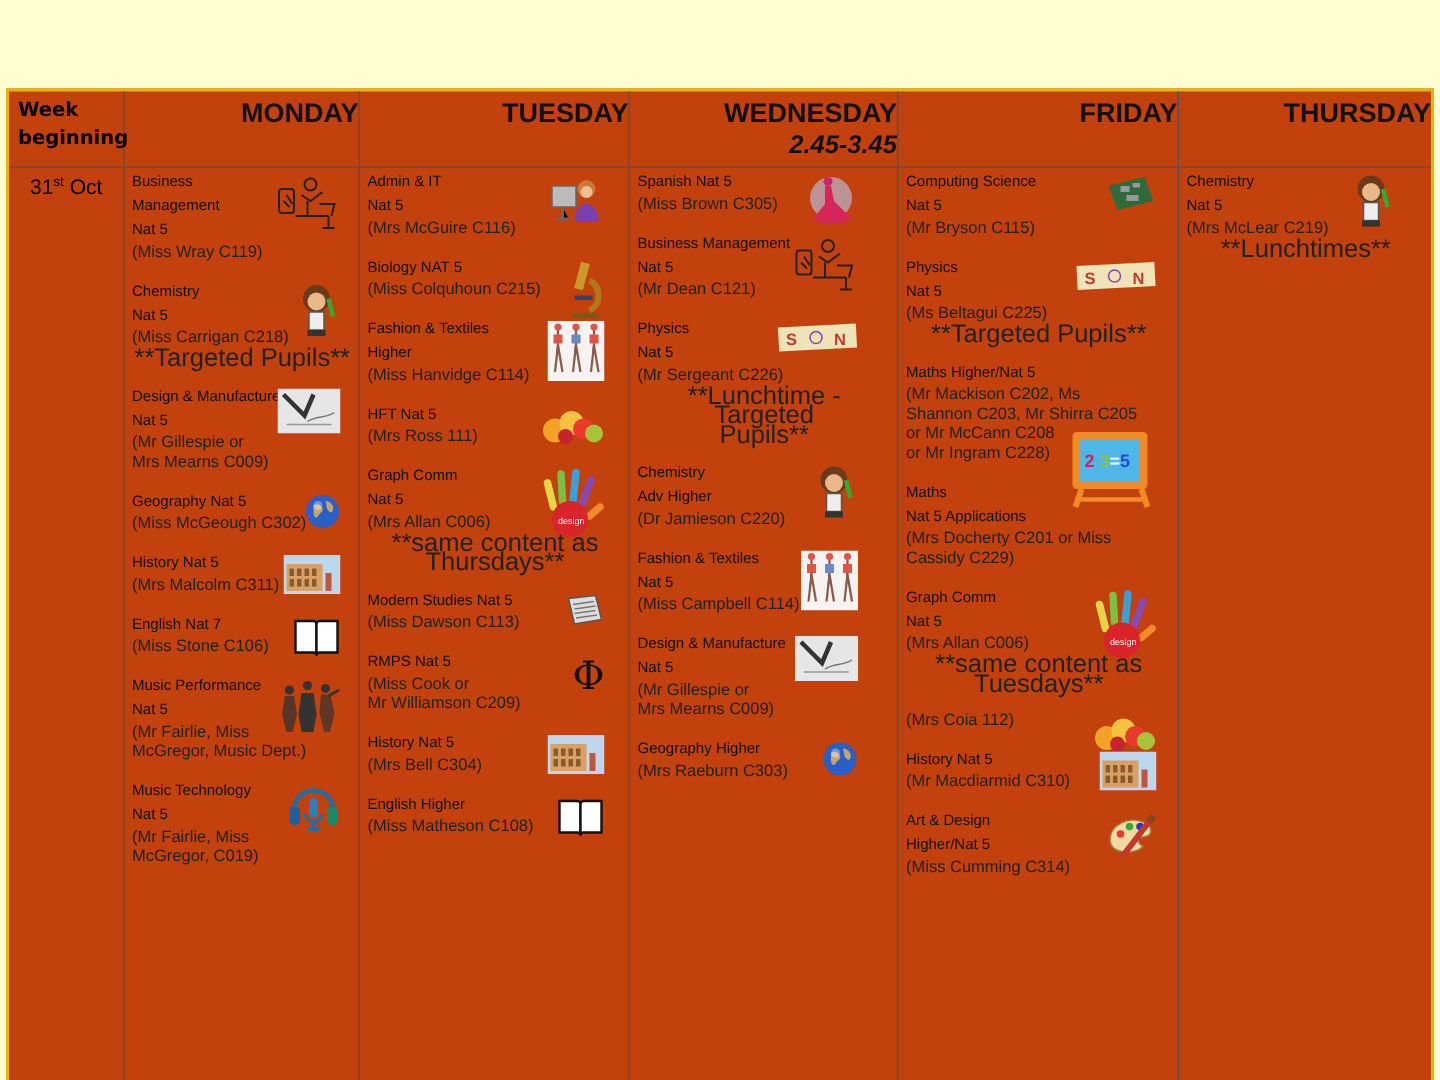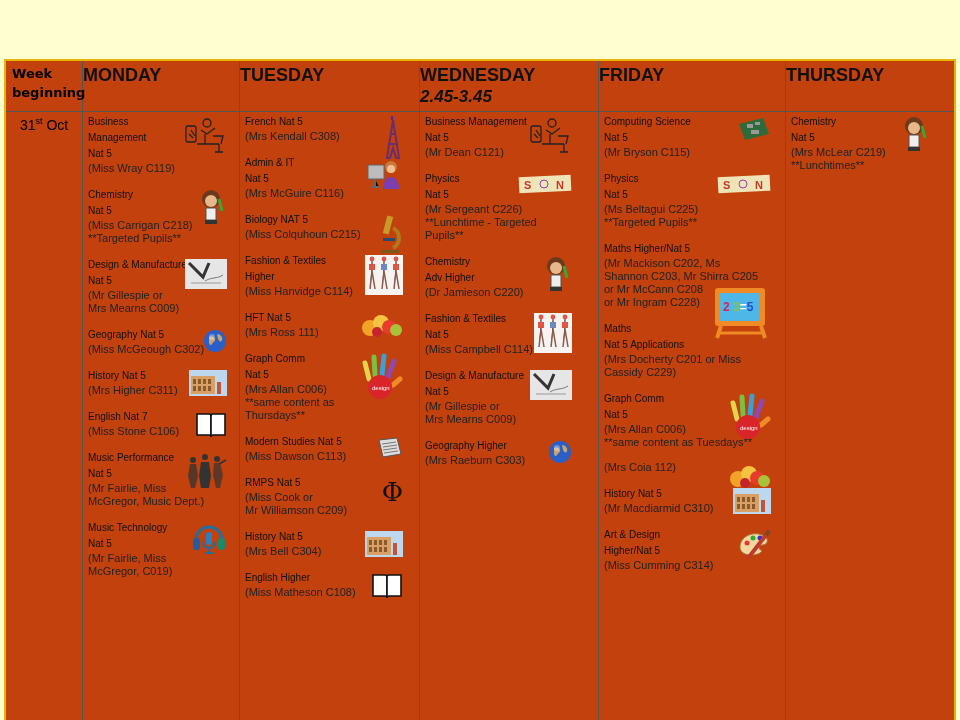--- a/index.html
+++ b/index.html
@@ -23,30 +23,30 @@
     height: 100%;
   }
   .cell { border-right: 1px solid #555; border-bottom: 1px solid #555; position: relative; box-sizing: border-box; }
   .cell:nth-child(6n) { border-right: none; }
   .row2 { border-bottom: none; }
   .hdr-week {
     font-family: "DejaVu Sans", sans-serif; font-weight: bold; font-size: 13px;
     line-height: 19px; padding: 3px 0 0 6px;
   }
   .hdr-day {
-    text-align: left; font-weight: bold; font-size: 18px; padding-top: 4px; color: #111;
+    text-align: right; font-weight: bold; font-size: 18px; padding-top: 4px; color: #111;
   }
   .hdr-sub { display:block; font-style: italic; font-size: 17px; padding-top: 1px; }
   .week-date { font-weight: normal; font-size: 14px; padding: 4px 0 0 14px; }
   .week-date sup { font-size: 9px; }
   .col { padding: 2px 4px 0 5px; }
   .entry { position: relative; margin-bottom: 12px; }
   .entry .title { font-size: 10px; line-height: 16px; color: #111; white-space: pre-line; }
   .entry .teacher { font-size: 11px; line-height: 13px; color: #222; white-space: pre-line; }
-  .entry .note { font-size: 11px; line-height: 13px; color: #222; white-space: pre-line; }
+  .entry .note { font-size: 17px; line-height: 13px; color: #222; white-space: pre-line; text-align: center; }
   .icon {
     position: absolute; display: flex; align-items: center; justify-content: center;
   }
   .glyph { font-family: "DejaVu Serif", serif; color: #111; }
 </style>
 </head>
 <body>
 
 <div class="sheet">
   <div class="grid">
@@ -111,21 +111,21 @@
             <svg width="24" height="24">
               <circle cx="12" cy="12" r="11" fill="#2a5fc7"></circle>
               <path d="M6 8c3-2 5 0 6 2s-2 3-3 5-3 1-3-2z" fill="#c9a36a"></path>
               <path d="M14 5c3 0 6 3 5 6s-3 1-4-1z" fill="#c9a36a"></path>
               <circle cx="9" cy="8" r="3" fill="#ffffff" opacity=".35"></circle>
             </svg>
           </span>
         </div>
         <div class="entry">
           <div class="title">History Nat 5</div>
-          <div class="teacher">(Mrs Higher C311)</div>
+          <div class="teacher">(Mrs Malcolm C311)</div>
           <span class="icon" style="right: 8px; top: 2px;">
             <svg width="38" height="26">
               <rect width="38" height="26" fill="#bcd7ee"></rect>
               <rect x="2" y="6" width="24" height="18" fill="#d9a066"></rect>
               <g fill="#8a5a2b">
                 <rect x="4" y="9" width="3" height="5"></rect>
                 <rect x="9" y="9" width="3" height="5"></rect>
                 <rect x="14" y="9" width="3" height="5"></rect>
                 <rect x="19" y="9" width="3" height="5"></rect>
                 <rect x="4" y="16" width="3" height="5"></rect>
@@ -175,32 +175,20 @@
               <rect x="2" y="16" width="7" height="12" rx="3" fill="#1f5fa0"></rect>
               <rect x="27" y="16" width="7" height="12" rx="3" fill="#1a8a6a"></rect>
               <rect x="15" y="10" width="6" height="13" rx="3" fill="#2b7fc0"></rect>
               <path d="M12 20a6 6 0 0 0 12 0M18 26v5M14 31h8" stroke="#1f6fa3" stroke-width="2" fill="none"></path>
             </svg>
           </span>
         </div>
       </div>
     <div class="cell row2 col" id="col-tuesday">
         <div class="entry">
-          <div class="title">French Nat 5</div>
-          <div class="teacher">(Mrs Kendall C308)</div>
-          <span class="icon" style="right: 12px; top: 2px;">
-            <svg width="20" height="44">
-              <rect x="8" y="0" width="2" height="4" fill="#33a"></rect>
-              <rect x="10" y="0" width="2" height="4" fill="#c33"></rect>
-              <path d="M10 4L4 42h3l3-10 3 10h3z" fill="none" stroke="#6a2e6a" stroke-width="2"></path>
-              <path d="M5 28h10M7 18h6" stroke="#6a2e6a" stroke-width="2"></path>
-            </svg>
-          </span>
-        </div>
-        <div class="entry">
           <div class="title">Admin &amp; IT
 Nat 5</div>
           <div class="teacher">(Mrs McGuire C116)</div>
           <span class="icon" style="right: 12px; top: 2px;">
             <svg width="36" height="36">
               <rect x="1" y="8" width="16" height="14" fill="#bbb" stroke="#666"></rect>
               <path d="M8 22v8h-4h8" stroke="#666" stroke-width="2"></path>
               <circle cx="24" cy="10" r="6" fill="#c97a3a"></circle>
               <circle cx="24" cy="12" r="4" fill="#f0c090"></circle>
               <path d="M16 32c0-8 4-12 8-12s8 4 8 12z" fill="#7a3fb0"></path>
@@ -321,20 +309,31 @@
           <div class="teacher">(Miss Matheson C108)</div>
           <span class="icon" style="right: 12px; top: 2px;">
             <svg width="32" height="28">
               <path d="M2 3h12c1 0 2 1 2 2v21c0-1-1-2-2-2H2z" fill="#fff" stroke="#111" stroke-width="1.6"></path>
               <path d="M30 3H18c-1 0-2 1-2 2v21c0-1 1-2 2-2h12z" fill="#fff" stroke="#111" stroke-width="1.6"></path>
             </svg>
           </span>
         </div>
       </div>
     <div class="cell row2 col" id="col-wednesday">
+        <div class="entry">
+          <div class="title">Spanish Nat 5</div>
+          <div class="teacher">(Miss Brown C305)</div>
+          <span class="icon" style="right: 22px; top: 2px;">
+            <svg width="36" height="36">
+              <circle cx="18" cy="16" r="14" fill="#b8c8f0" opacity=".6"></circle>
+              <circle cx="16" cy="5" r="3" fill="#c4276a"></circle>
+              <path d="M14 8l4 0 2 10 12 12c-8 4-20 4-26 0l8-10z" fill="#d6275a"></path>
+            </svg>
+          </span>
+        </div>
         <div class="entry">
           <div class="title">Business Management
 Nat 5</div>
           <div class="teacher">(Mr Dean C121)</div>
           <span class="icon" style="right: 22px; top: 2px;">
             <svg width="44" height="38" fill="none" stroke="#222" stroke-width="1.3">
               <rect x="3" y="10" width="10" height="16" rx="2"></rect>
               <circle cx="24" cy="7" r="4"></circle>
               <path d="M18 14l6 4 8-6M22 18v10M14 28h22M30 20h10l-2 8M36 28v8M32 36h8"></path>
               <path d="M8 14l4 6M6 18l4 4"></path>

